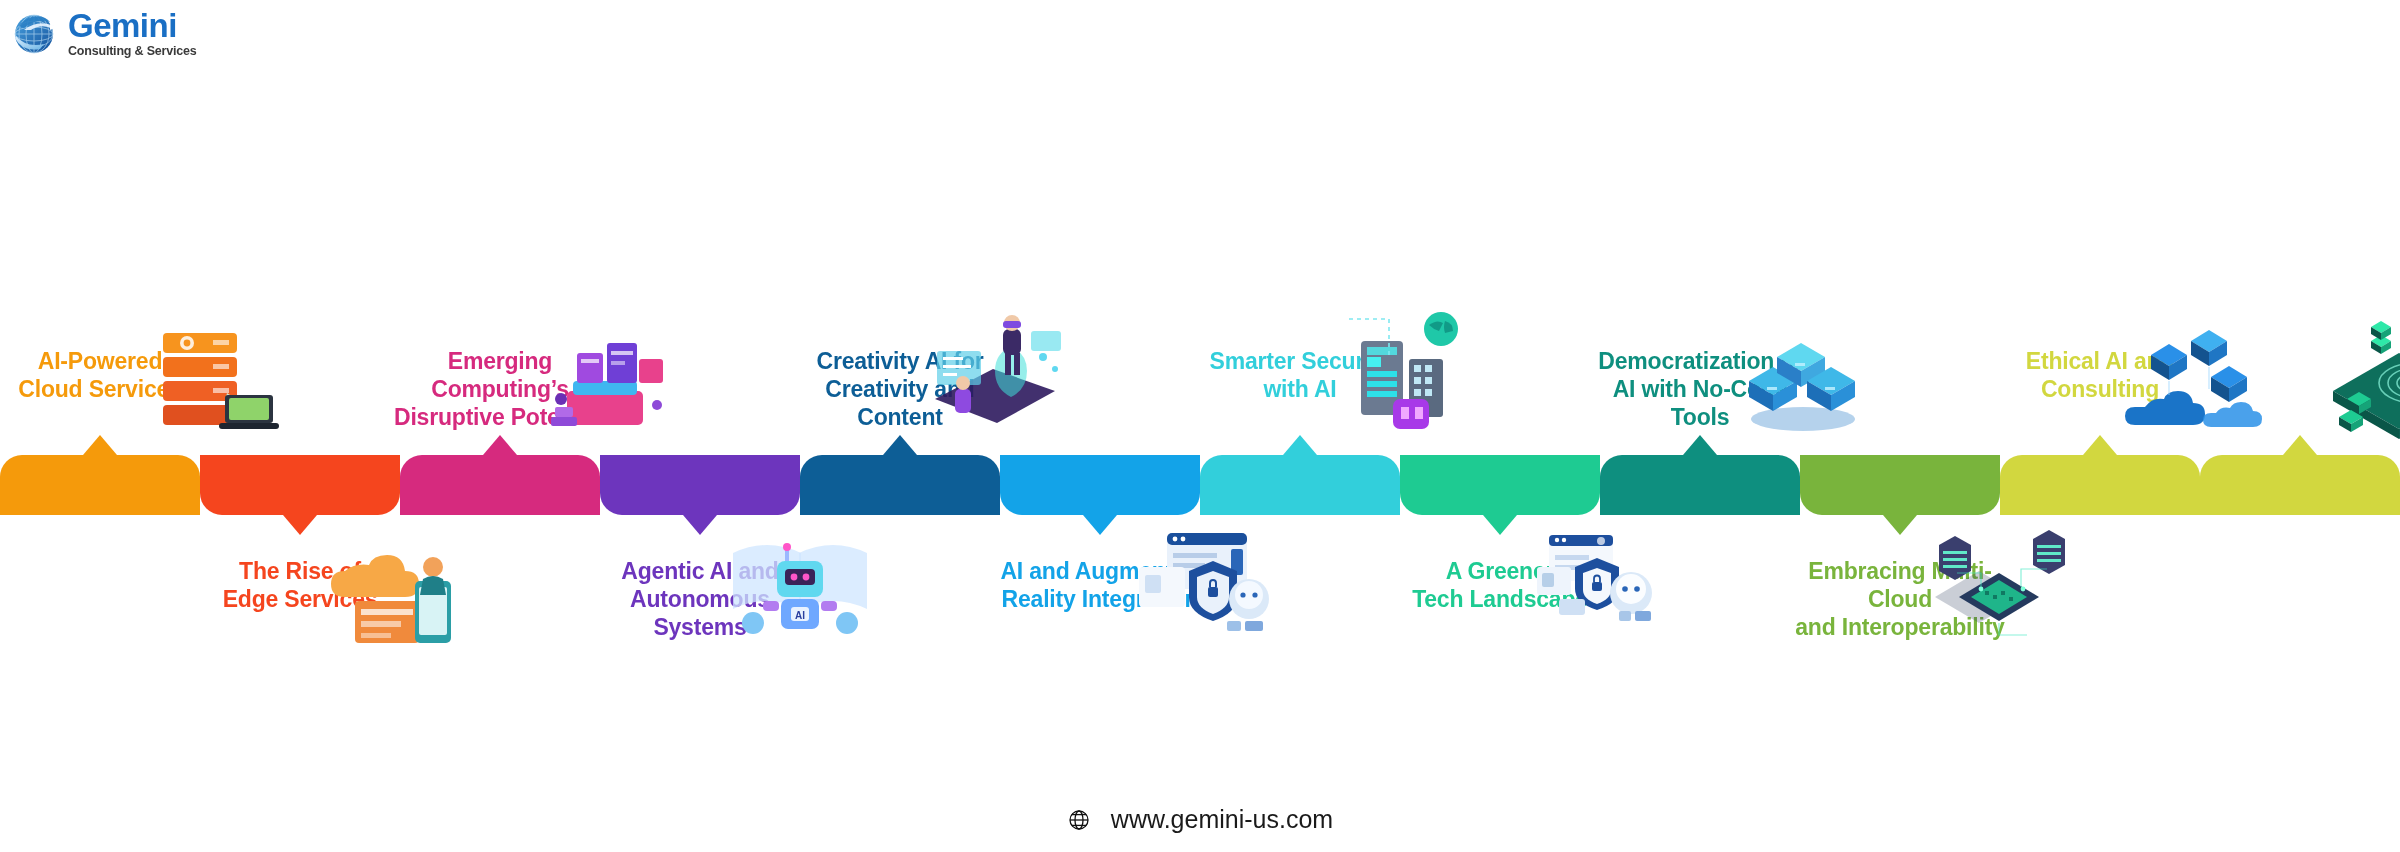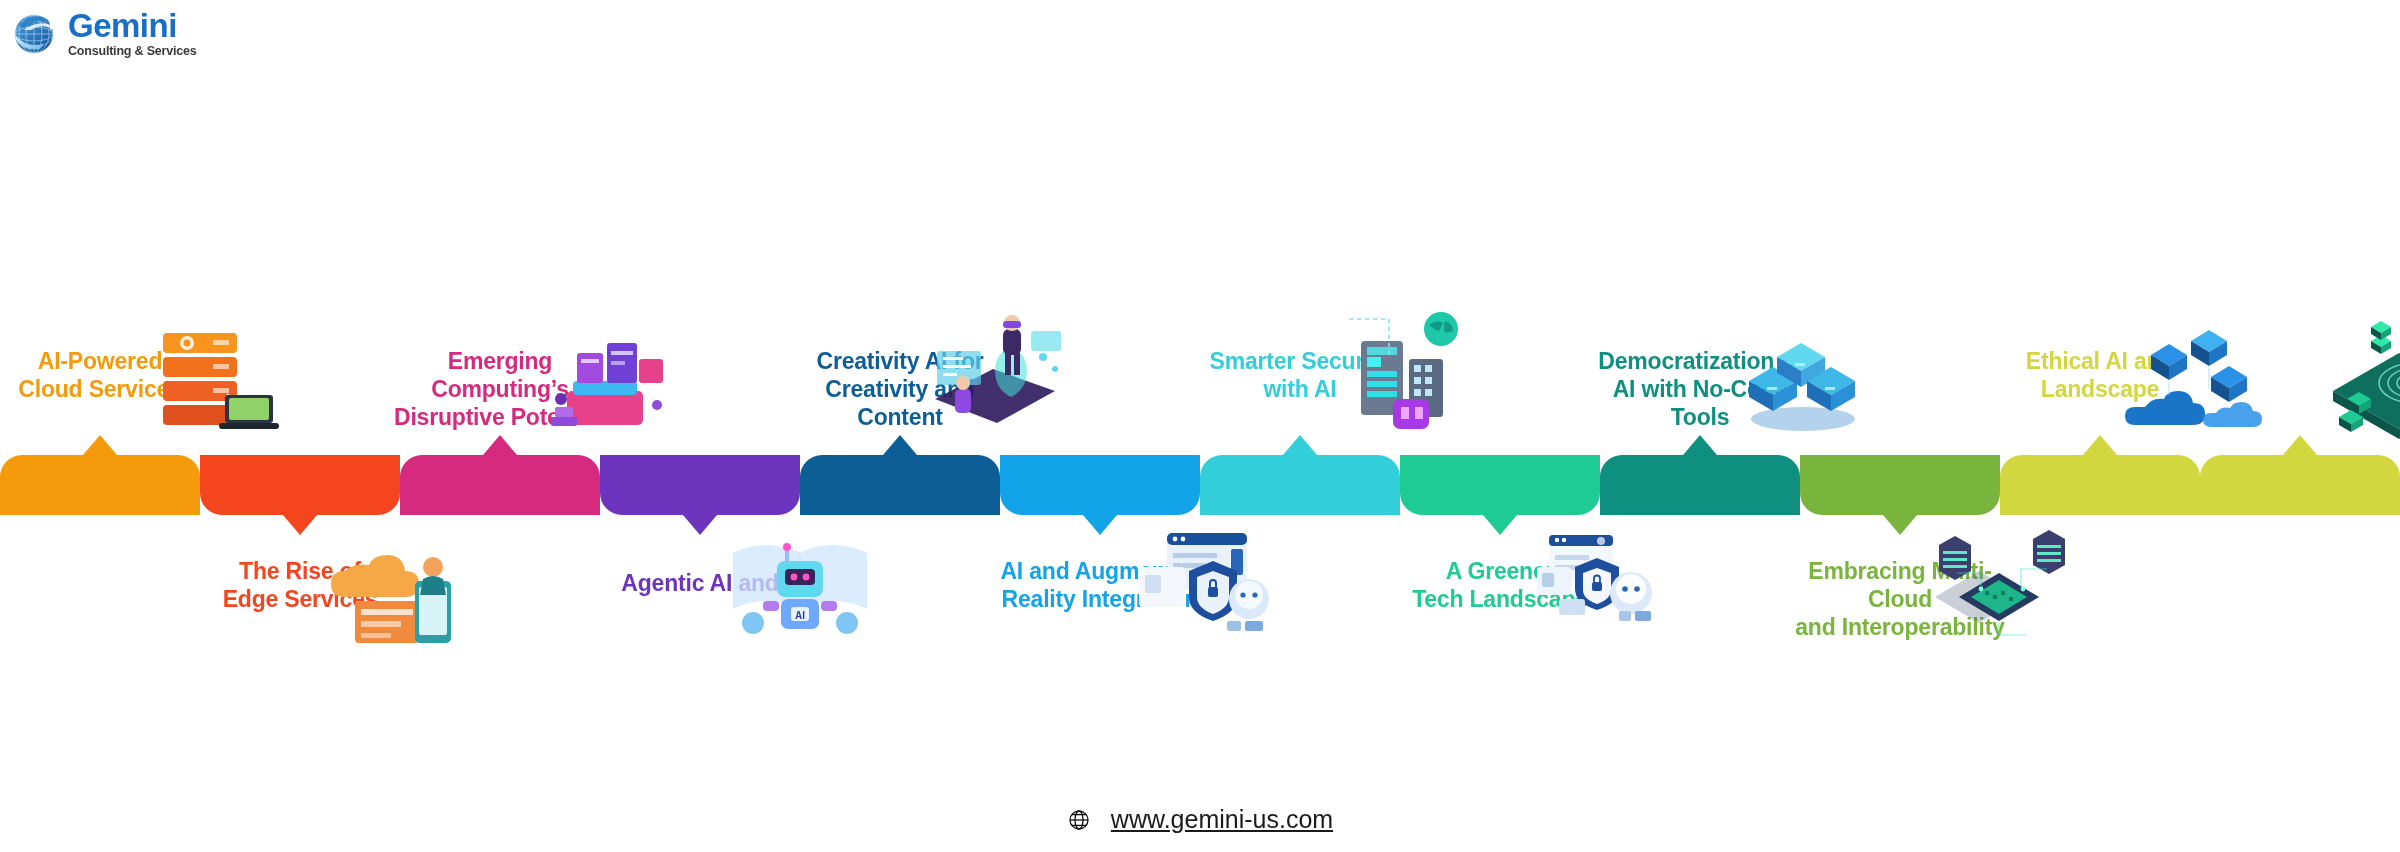--- a/index.html
+++ b/index.html
@@ -50,21 +50,21 @@
   .label.bottom { }
 
   
   .illu { position:absolute; width:170px; height:150px; }
   .illu svg { width:100%; height:100%; display:block; }
 
   
   .footer {
     position:absolute; left:0; top:805px; width:2400px;
     text-align:center; font-size:25px; color:#1a1a1a;
-    display:flex; align-items:center; justify-content:center; gap:20px;text-decoration:underline;
+    display:flex; align-items:center; justify-content:center; gap:20px;
   }
   .globe-ico { width:24px; height:24px; display:inline-block; }
 </style>
 </head>
 <body>
 
 <div id="stage">
 
   <div class="logo">
     <div class="logo-mark">
@@ -157,22 +157,23 @@
         <div>Cloud Services</div>
       </div>
       <div class="label bottom" style="color: rgb(245, 69, 30); left: 185px; top: 557px;">
         <div>The Rise of</div>
         <div>Edge Services</div>
       </div>
       <div class="label top" style="color: rgb(214, 42, 126); left: 385px; top: 347px;">
         <div>Emerging Computing’s</div>
         <div>Disruptive Potential</div>
       </div>
-      <div class="label bottom" style="color: rgb(109, 53, 189); left: 585px; top: 569px;">
+      <div class="label bottom" style="color: rgb(109, 53, 189); left: 585px; top: 557px;">
         <div>Agentic AI and</div>
+        <div>Autonomous Systems</div>
       </div>
       <div class="label top" style="color: rgb(13, 94, 150); left: 785px; top: 347px;">
         <div>Creativity AI for</div>
         <div>Creativity and Content</div>
       </div>
       <div class="label bottom" style="color: rgb(19, 163, 232); left: 985px; top: 557px;">
         <div>AI and Augmented</div>
         <div>Reality Integration</div>
       </div>
       <div class="label top" style="color: rgb(50, 207, 219); left: 1185px; top: 347px;">
@@ -186,21 +187,21 @@
       <div class="label top" style="color: rgb(14, 143, 127); left: 1585px; top: 347px;">
         <div>Democratization of</div>
         <div>AI with No-Code Tools</div>
       </div>
       <div class="label bottom" style="color: rgb(121, 180, 60); left: 1785px; top: 557px;">
         <div>Embracing Multi-Cloud</div>
         <div>and Interoperability</div>
       </div>
       <div class="label top" style="color: rgb(210, 215, 63); left: 1985px; top: 347px;">
         <div>Ethical AI and</div>
-        <div>Landscape</div>
+        <div>Consulting</div>
       </div>
     </div>
   <div id="illus">
       <div class="illu" style="left: 115px; top: 295px;">
         <svg viewBox="0 0 170 150" xmlns="http://www.w3.org/2000/svg">
           <g>
             <rect x="48" y="38" width="74" height="20" rx="4" fill="#f7941e"></rect>
             <rect x="48" y="62" width="74" height="20" rx="4" fill="#f2711c"></rect>
        <rect x="48" y="86" width="74" height="20" rx="4" fill="#ef6024"></rect>
             <rect x="48" y="110" width="74" height="20" rx="4" fill="#e0501f"></rect>

